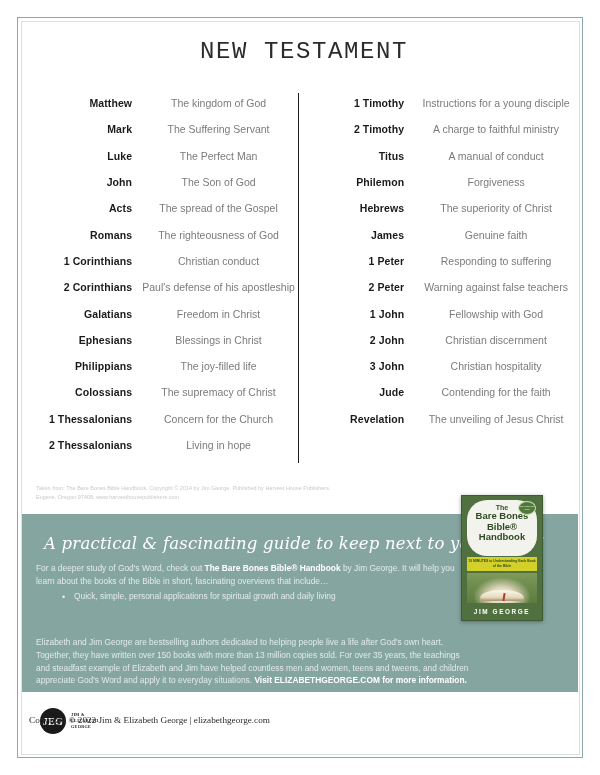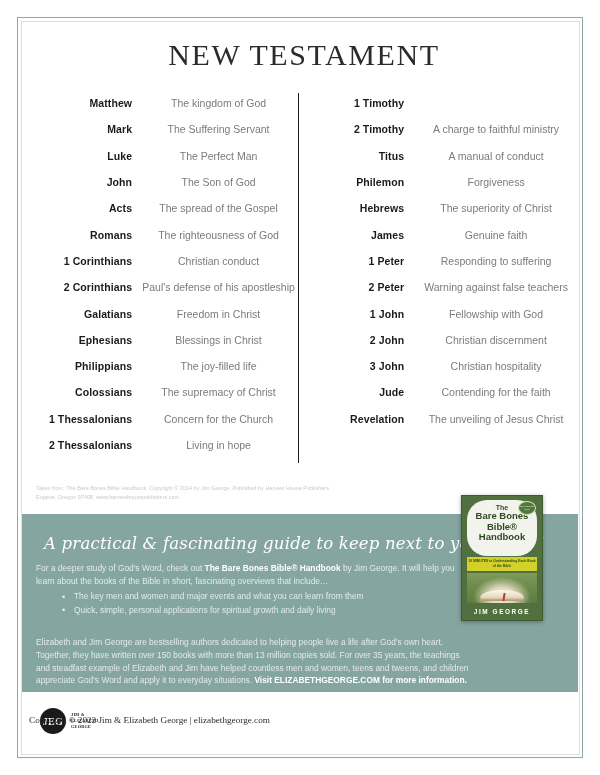--- a/index.html
+++ b/index.html
@@ -36,25 +36,25 @@
     left: 2.5px; top: 2.5px; right: 2.5px; bottom: 2.5px;
     border: 0.8px solid #d8e2e1;
   }
 
   
   .title {
     position: absolute;
     left: 0; right: 0;
     top: 38px;
     text-align: center;
-    font-size: 30px;
+    font-size: 24px;
     letter-spacing: 1.6px;
     color: #2b2b2b;
     font-weight: 300;
-    font-family: Liberation Serif, serif;
+    font-family: Liberation Mono, monospace;
     padding-left: 8px;
   }
 
   
   .table-area {
     position: absolute;
     left: 22px;
     right: 22px;
     top: 90px;
     height: 378px;
@@ -390,20 +390,21 @@
         </div>
         <div class="row">
           <div class="book">2 Thessalonians</div>
           <div class="theme">Living in hope</div>
         </div>
       </div>
     <div class="divider"></div>
     <div class="col right">
         <div class="row">
           <div class="book">1 Timothy</div>
+          <div class="theme">Instructions for a young disciple</div>
         </div>
         <div class="row">
           <div class="book">2 Timothy</div>
           <div class="theme">A charge to faithful ministry</div>
         </div>
         <div class="row">
           <div class="book">Titus</div>
           <div class="theme">A manual of conduct</div>
         </div>
         <div class="row">
@@ -452,21 +453,20 @@
   <div class="attribution">
     <div>Taken from: The Bare Bones Bible Handbook. Copyright © 2014 by Jim George. Published by Harvest House Publishers.</div>
     <div>Eugene, Oregon 97408.  www.harvesthousepublishers.com.</div>
   </div>
 
   <div class="promo">
     <div class="promo-headline">A practical &amp; fascinating guide to keep next to your Bible!</div>
     <div class="promo-body">
       <span>For a deeper study of God's Word, check out </span><b>The Bare Bones Bible® Handbook</b><span> by Jim George. It will help you learn about the books of the Bible in short, fascinating overviews that include…</span>
       <ul class="promo-list">
-          <li>The key men and women and major events and what you can learn from them</li>
           <li>Quick, simple, personal applications for spiritual growth and daily living</li>
         </ul>
     </div>
     <div class="promo-bio">
       <span>Elizabeth and Jim George are bestselling authors dedicated to helping people live a life after God's own heart. Together, they have written over 150 books with more than 13 million copies sold. For over 35 years, the teachings and steadfast example of Elizabeth and Jim have helped countless men and women, teens and tweens, and children appreciate God's Word and apply it to everyday situations. </span><b>Visit ELIZABETHGEORGE.COM for more information.</b>
     </div>
   </div>
 
   <div class="cover">
     <div class="cover-top">

